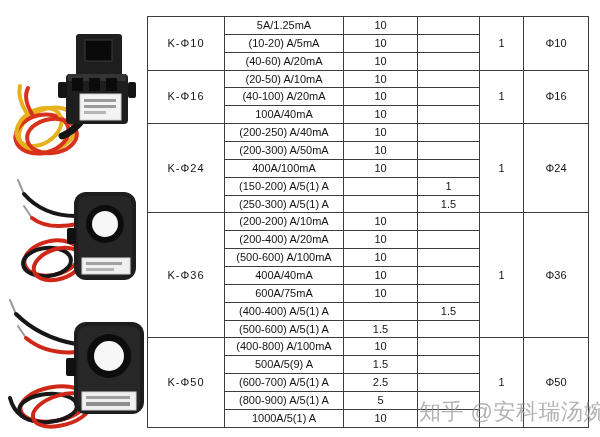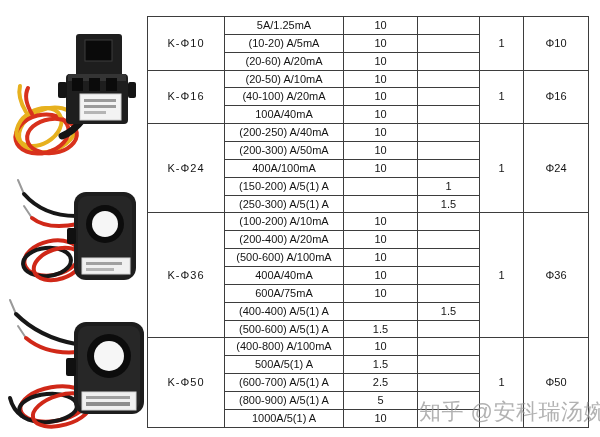--- a/index.html
+++ b/index.html
@@ -126,21 +126,21 @@
           <td></td>
           <td rowspan="3">1</td>
           <td rowspan="3">Φ10</td>
         </tr>
         <tr>
           <td>(10-20) A/5mA</td>
           <td>10</td>
           <td></td>
         </tr>
         <tr>
-          <td>(20-60) A/20mA</td>
+          <td>(40-60) A/20mA</td>
           <td>10</td>
           <td></td>
         </tr>
         <tr>
           <td rowspan="3" class="model-cell">K-Φ16</td>
           <td>(20-50) A/10mA</td>
           <td>10</td>
           <td></td>
           <td rowspan="3">1</td>
           <td rowspan="3">Φ16</td>
@@ -178,21 +178,21 @@
           <td></td>
           <td>1</td>
         </tr>
         <tr>
           <td>(250-300) A/5(1) A</td>
           <td></td>
           <td>1.5</td>
         </tr>
         <tr>
           <td rowspan="7" class="model-cell">K-Φ36</td>
-          <td>(100-200) A/10mA</td>
+          <td>(200-200) A/10mA</td>
           <td>10</td>
           <td></td>
           <td rowspan="7">1</td>
           <td rowspan="7">Φ36</td>
         </tr>
         <tr>
           <td>(200-400) A/20mA</td>
           <td>10</td>
           <td></td>
         </tr>
@@ -223,21 +223,21 @@
         </tr>
         <tr>
           <td rowspan="5" class="model-cell">K-Φ50</td>
           <td>(400-800) A/100mA</td>
           <td>10</td>
           <td></td>
           <td rowspan="5">1</td>
           <td rowspan="5">Φ50</td>
         </tr>
         <tr>
-          <td>500A/5(1) A</td>
+          <td>500A/5(9) A</td>
           <td>1.5</td>
           <td></td>
         </tr>
         <tr>
           <td>(600-700) A/5(1) A</td>
           <td>2.5</td>
           <td></td>
         </tr>
         <tr>
           <td>(800-900) A/5(1) A</td>

